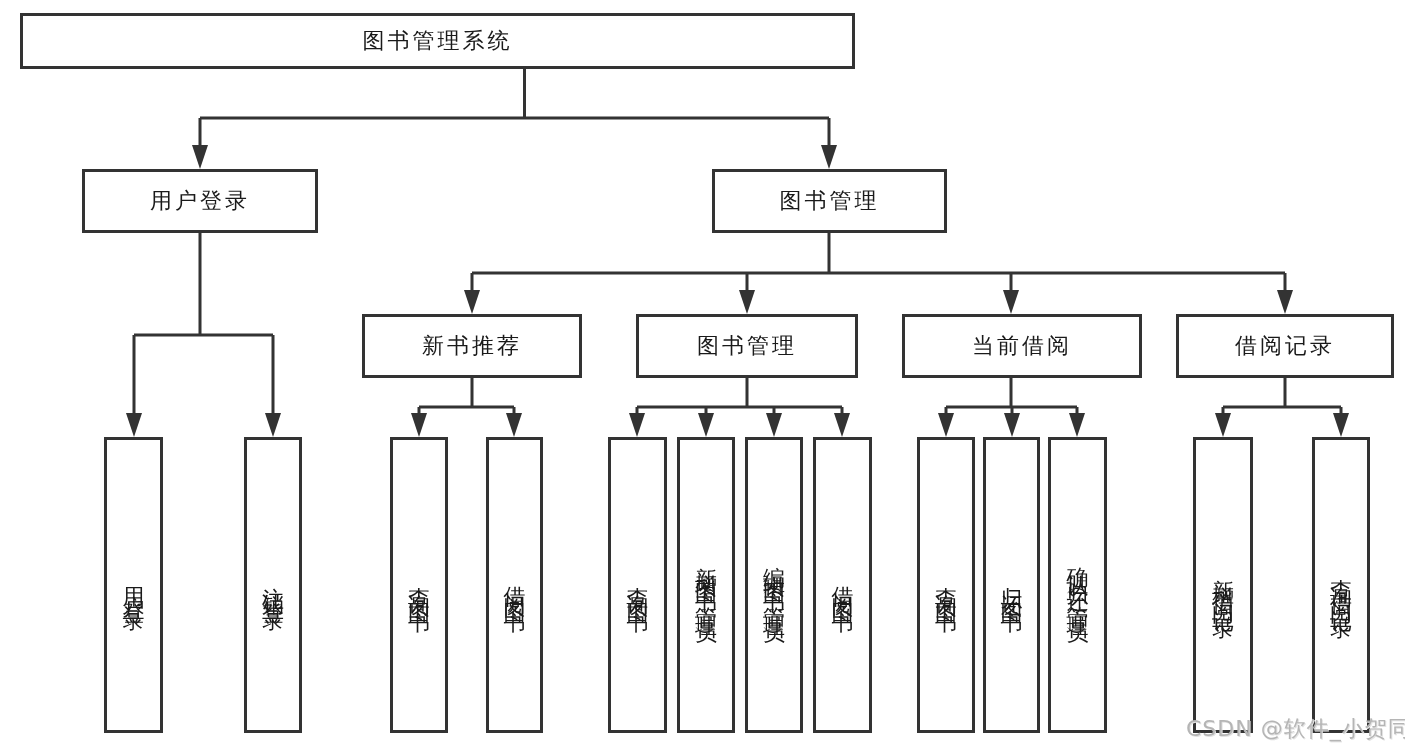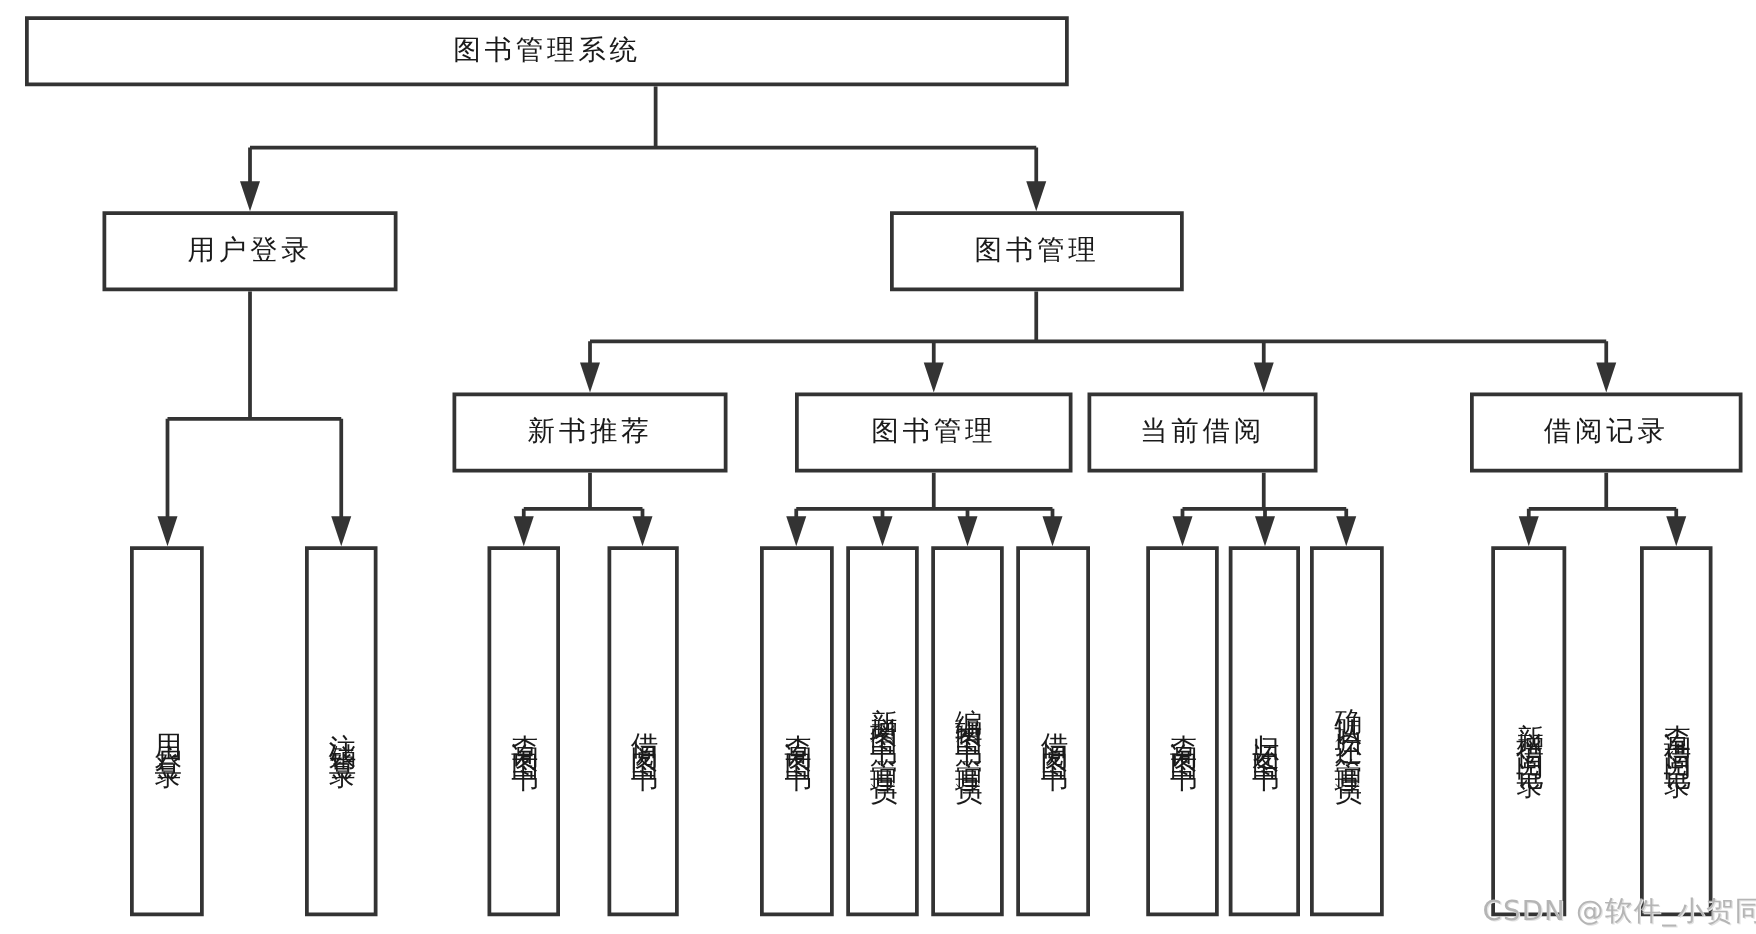--- a/index.html
+++ b/index.html
@@ -16,21 +16,21 @@
   .h{letter-spacing:3px;}
   .v{writing-mode:vertical-rl;letter-spacing:8px;}
   
   #n-root{left:20px;top:13px;width:835px;height:56px;}
   
   #n-user-login{left:82px;top:169px;width:236px;height:64px;}
   #n-book-mgmt{left:712px;top:169px;width:235px;height:64px;}
   
   #n-new-book{left:362px;top:314px;width:220px;height:64px;}
   #n-book-borrow{left:636px;top:314px;width:222px;height:64px;}
-  #n-cur-borrow{left:870px;top:314px;width:184px;height:64px;}
+  #n-cur-borrow{left:902px;top:314px;width:240px;height:64px;}
   #n-borrow-rec{left:1176px;top:314px;width:218px;height:64px;}
   
   .leaf{top:437px;height:296px;}
   #l-a1{left:104px;width:59px;}
   #l-a2{left:244px;width:58px;}
   #l-b1{left:390px;width:58px;}
   #l-b2{left:486px;width:57px;}
   #l-c1{left:608px;width:59px;}
   #l-c2{left:677px;width:58px;}
   #l-c3{left:745px;width:58px;}

